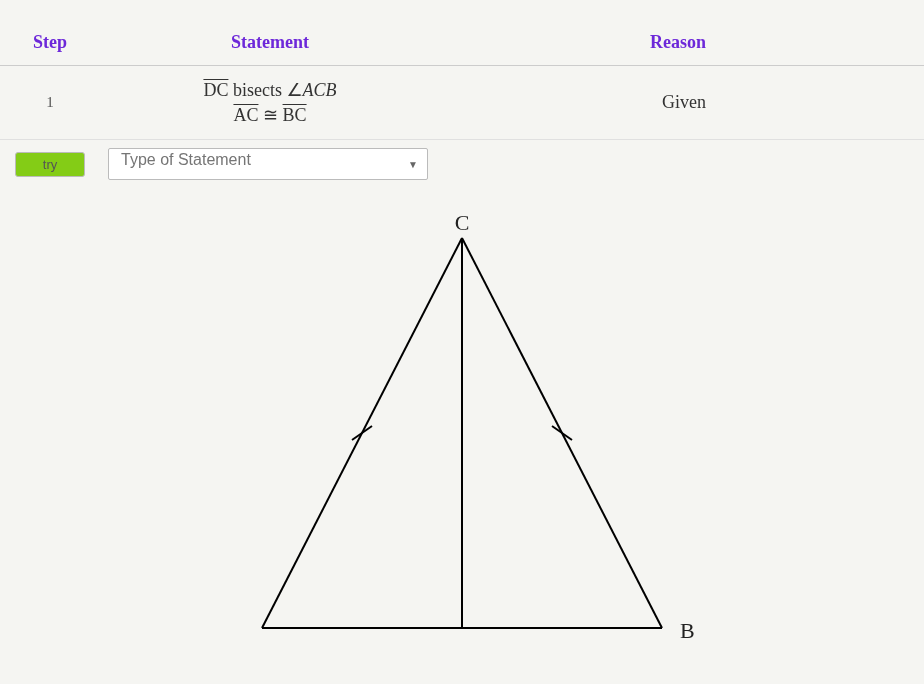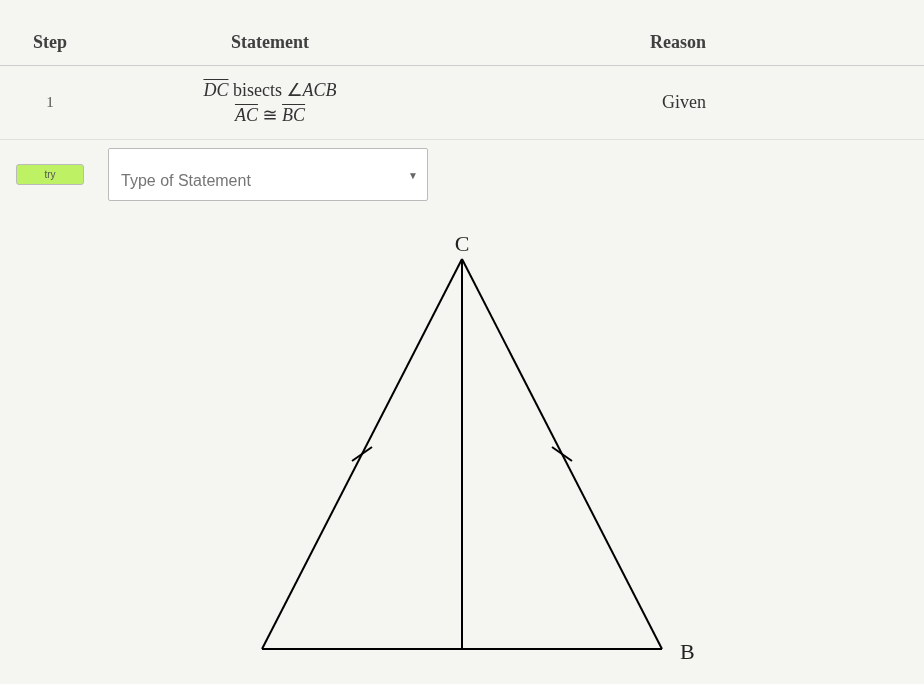--- a/index.html
+++ b/index.html
@@ -18,21 +18,21 @@
     .proof-table {
       width: 100%;
       border-collapse: collapse;
       margin-top: 20px;
     }
     .proof-table th {
       text-align: center;
       padding: 12px 20px;
       font-weight: bold;
       font-size: 18px;
-      color: #404040;
+      color: #6d28d9;
       border-bottom: 1px solid #ccc;
     }
     .proof-table th.step-col {
       width: 100px;
       text-align: center;
     }
     .proof-table th.statement-col {
       width: 340px;
     }
     .proof-table th.reason-col {
@@ -54,55 +54,54 @@
     .proof-table td.statement-cell {
       text-align: center;
       font-family: 'Times New Roman', serif;
     }
     .proof-table td.reason-cell {
       text-align: center;
       padding-left: 12px;
     }
     .overline {
       text-decoration: overline;
-      font-style: italic;
     }
     .angle::before {
       content: "∠";
     }
     .cong::before {
       content: " ≅ ";
     }
     .statement-line {
       display: block;
       margin: 3px 0;
     }
     .input-row td {
       padding: 8px;
       border-bottom: none;
     }
     .try-button {
       display: inline-block;
       padding: 4px 27px;
-      font-size: 10px;
+      font-size: 13px;
       color: #555;
-      background: #bef264;
+      background: #84cc16;
       border: 1px solid #bbb;
       border-radius: 3px;
       cursor: pointer;
       font-family: Arial, sans-serif;
     }
     .statement-input-wrap {
       position: relative;
       display: inline-block;
       width: 320px;
     }
     .statement-input {
       width: 100%;
-      padding: 23px 30px 10px 12px;
+      padding: 2px 30px 10px 12px;
       font-size: 16px;
       color: #be185d;
       background: #fff;
       border: 1px solid #bbb;
       border-radius: 2px;
       font-family: Arial, sans-serif;
     }
     .dropdown-caret {
       position: absolute;
       right: 10px;

